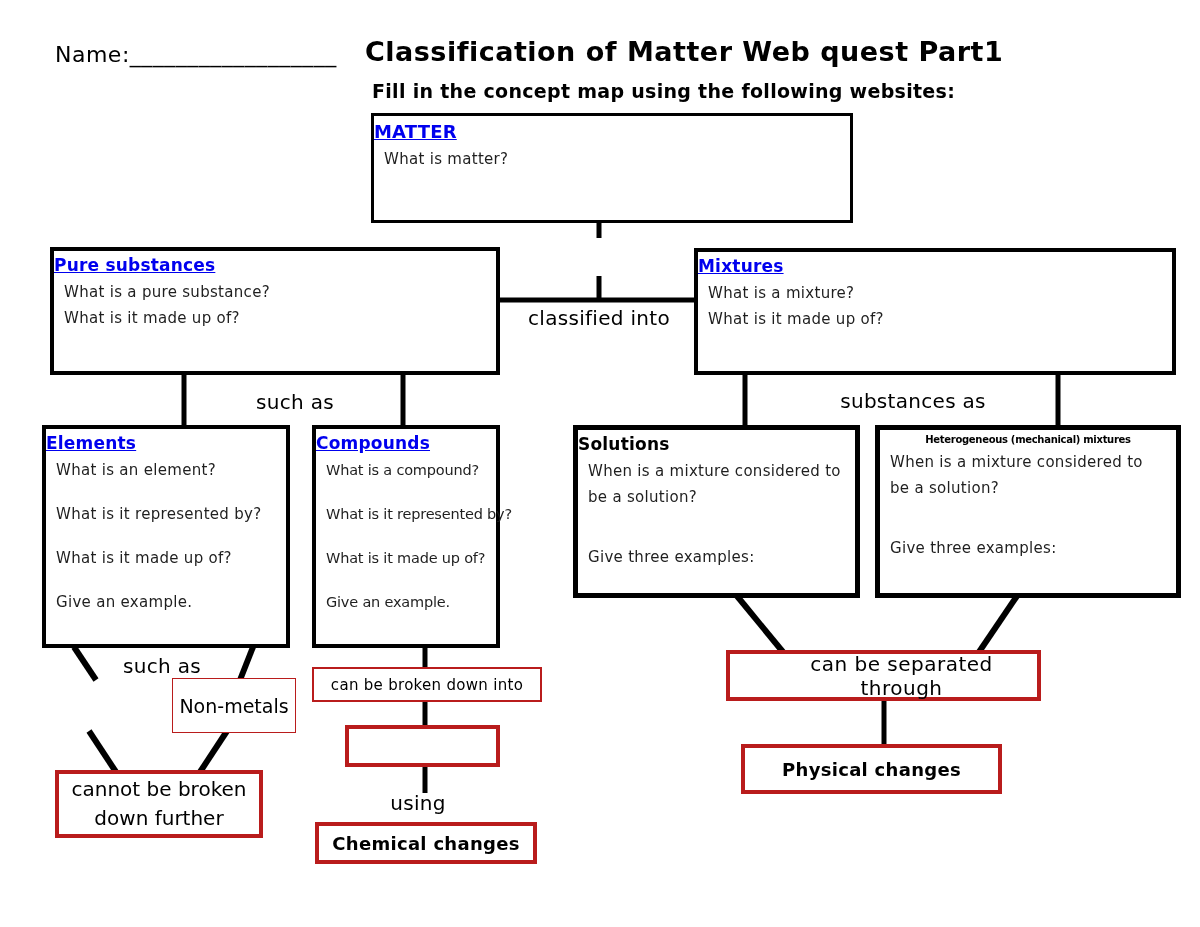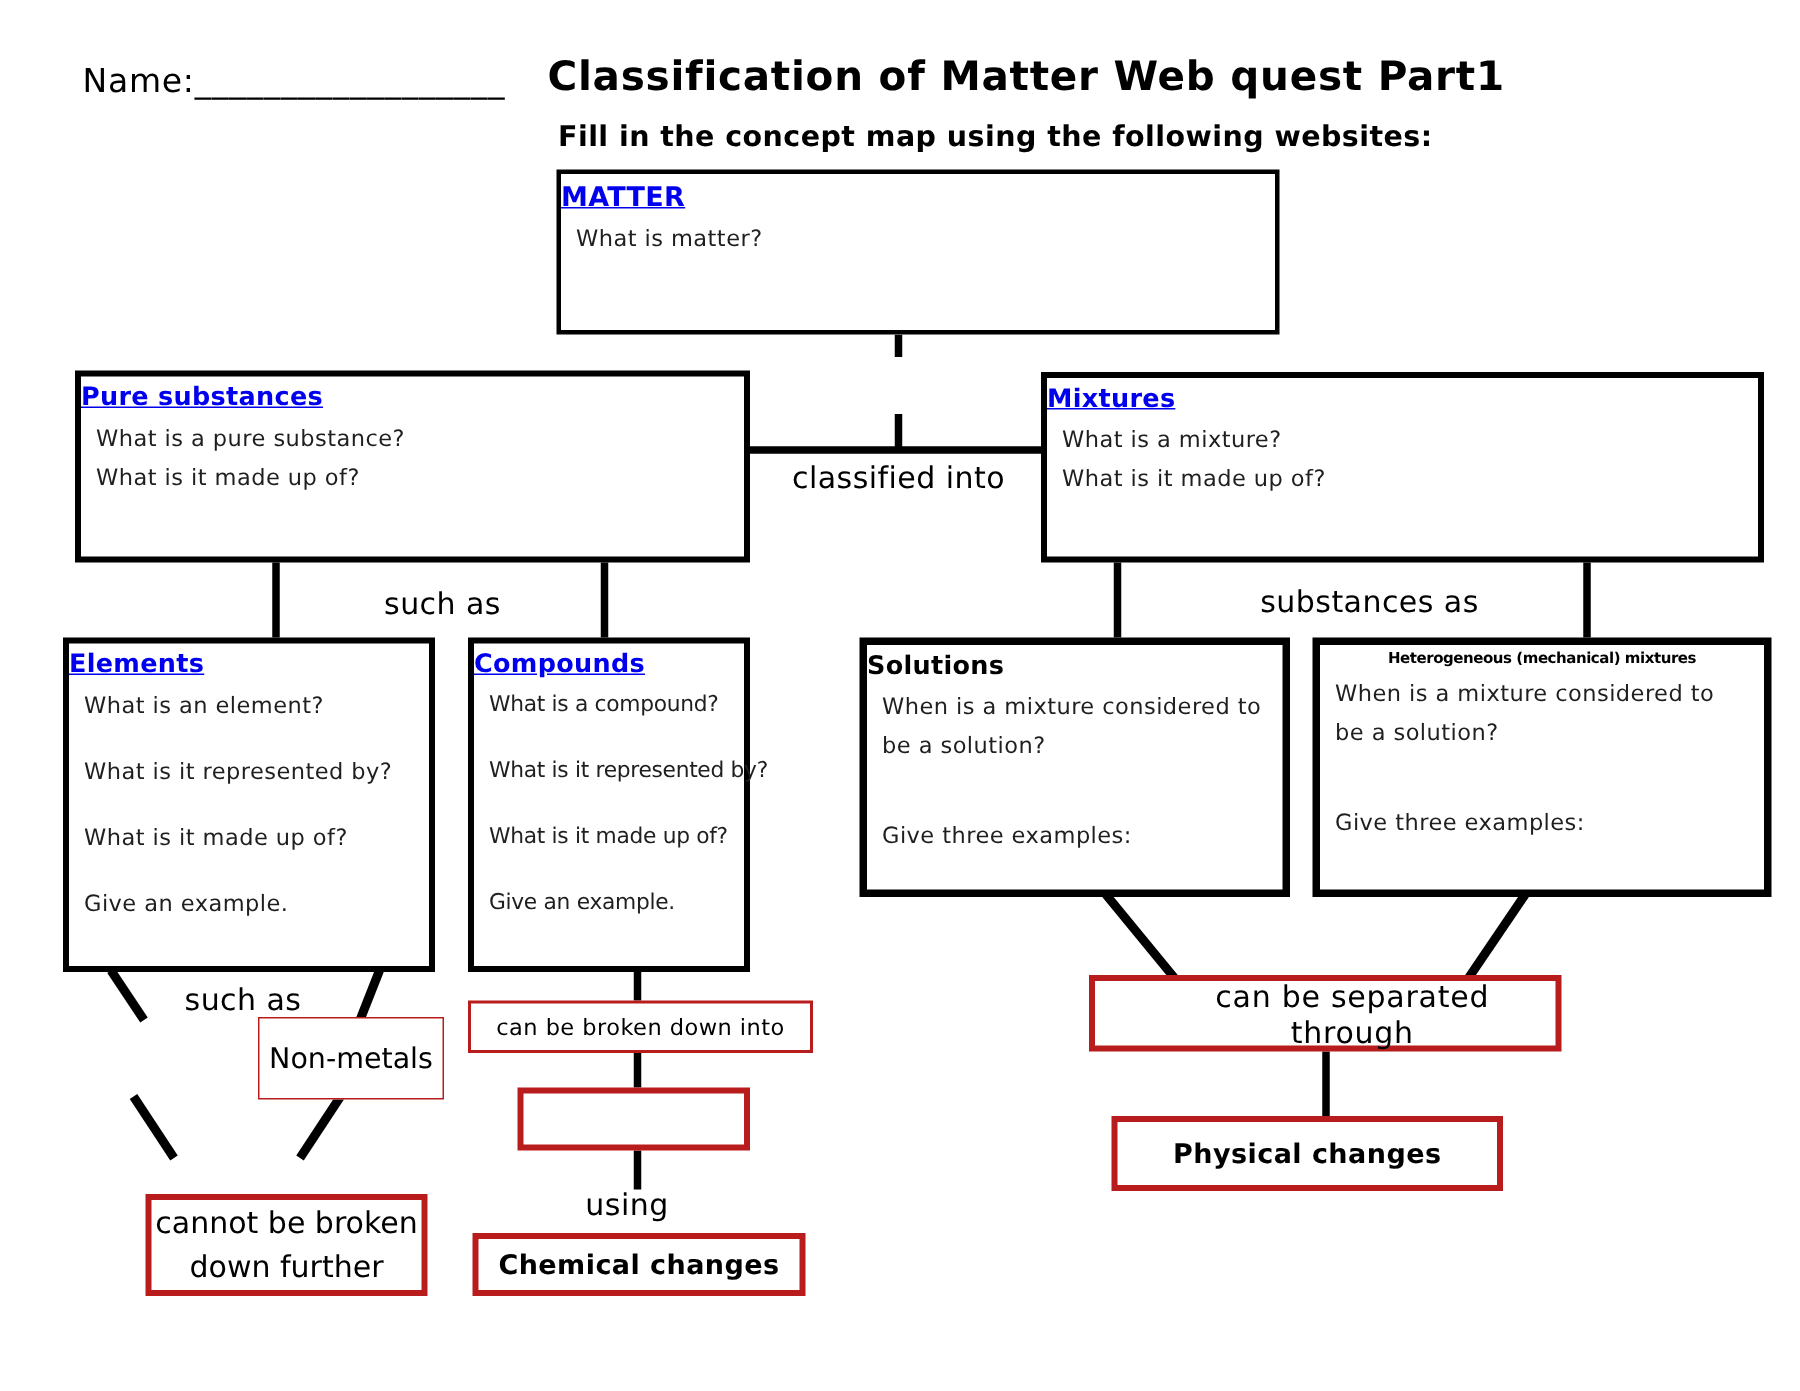--- a/index.html
+++ b/index.html
@@ -29,21 +29,21 @@
   .compounds{left:312px;top:425px;width:188px;height:223px;border-width:4px;}
   .compounds .q{letter-spacing:-0.2px;font-size:14.5px;}
   .solutions{left:573px;top:425px;width:287px;height:173px;border-width:5px;}
   .hetero{left:875px;top:425px;width:306px;height:173px;border-width:5px;}
   .hetero .node-title{text-align:center;padding:0 8px;font-size:10px;letter-spacing:-0.3px;}
 
   .small-box{position:absolute;background:#fff;border:1px solid #b91c1c;box-sizing:border-box;
     display:flex;align-items:center;justify-content:center;text-align:center;}
   .metals{left:48px;top:678px;width:107px;height:55px;font-size:19px;}
   .nonmetals{left:172px;top:678px;width:124px;height:55px;font-size:19px;}
-  .cannot{left:55px;top:796px;width:188px;height:68px;font-size:20px;line-height:29px;border-width:4px;margin-left:42px;}
+  .cannot{left:55px;top:770px;width:208px;height:68px;font-size:20px;line-height:29px;border-width:4px;}
   .canbroken{left:312px;top:667px;width:230px;height:35px;font-size:15px;border-width:2px;letter-spacing:0.3px;}
   .emptybox{left:345px;top:725px;width:155px;height:42px;border-width:4px;}
   .chemical{left:315px;top:822px;width:222px;height:42px;font-size:18px;font-weight:bold;border-width:4px;letter-spacing:0.3px;}
   .cansep{left:726px;top:650px;width:315px;height:51px;font-size:20px;border-width:4px;letter-spacing:0.5px;padding-left:36px;}
   .physical{left:741px;top:744px;width:261px;height:50px;font-size:18px;font-weight:bold;border-width:4px;letter-spacing:0.3px;}
 
   .float-label{position:absolute;transform:translateX(-50%);font-size:20px;letter-spacing:0.3px;white-space:nowrap;}
   .lbl-classified-into{left:599px;top:262px;margin-top:44px;}
   .lbl-such-as-top{left:295px;top:390px;}
   .lbl-classified-as{left:913px;top:389px;}

